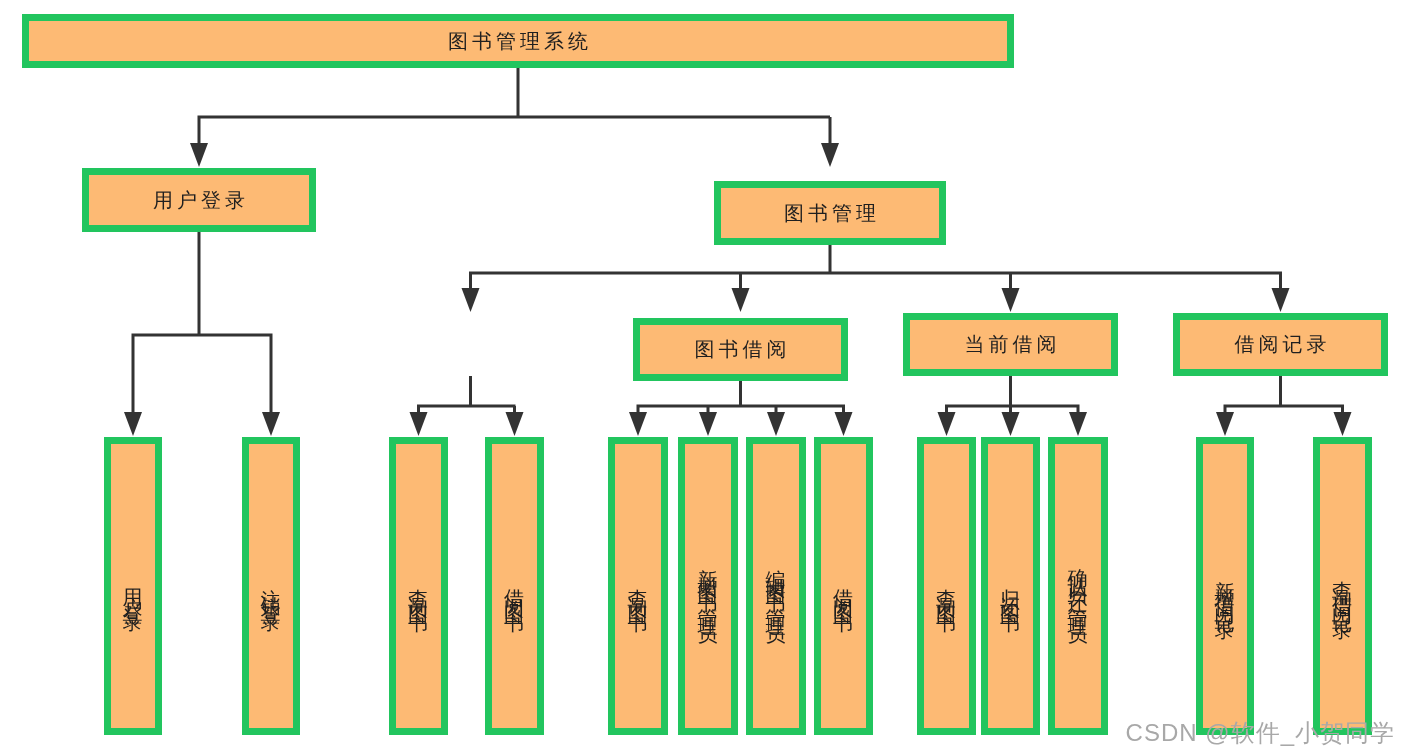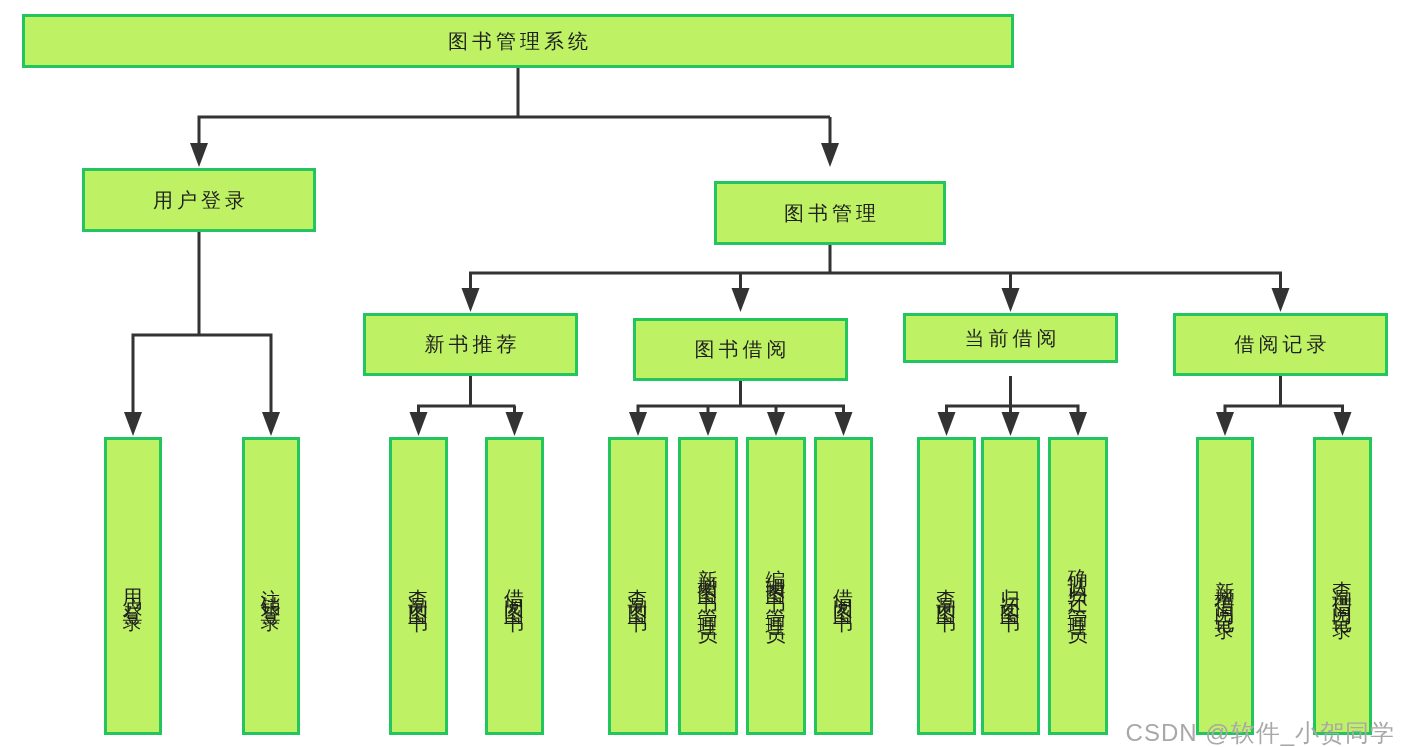--- a/index.html
+++ b/index.html
@@ -14,22 +14,22 @@
   }
   #connectors {
     position: absolute;
     left: 0; top: 0;
     width: 1405px; height: 747px;
     pointer-events: none;
   }
   .box {
     position: absolute;
     box-sizing: border-box;
-    border: 3px solid #22c55e;
-    background: #bef264;
+    border: 7px solid #22c55e;
+    background: #fdba74;
     display: flex;
     align-items: center;
     justify-content: center;
   }
   .h-box {
     font-size: 20px;
     letter-spacing: 4px;
     padding-left: 4px; 
     white-space: nowrap;
   }
@@ -103,23 +103,22 @@
       <path d="M1216 412 L1234 412 L1225 436 Z"></path>
       <path d="M1333.5 412 L1351.5 412 L1342.5 436 Z"></path>
     </g>
   </svg>
 
   <div class="box h-box" style="left:22px; top:14px; width:992px; height:54px;">图书管理系统</div>
 
   <div class="box h-box" style="left:82px; top:168px; width:234px; height:64px;">用户登录</div>
   <div class="box h-box" style="left:714px; top:168px; width:232px; height:64px;margin-top:13px;">图书管理</div>
 
-  <div class="box h-box" style="left:363px; top:313px; width:215px; height:63px;">新书推荐</div>
   <div class="box h-box" style="left:633px; top:318px; width:215px; height:63px;">图书借阅</div>
-  <div class="box h-box" style="left:903px; top:313px; width:215px; height:50px;">当前借阅</div>
+  <div class="box h-box" style="left:903px; top:313px; width:215px; height:63px;">当前借阅</div>
   <div class="box h-box" style="left:1173px; top:313px; width:215px; height:63px;">借阅记录</div>
 
   <div class="box v-box" style="left:104px; width:58px;">用户登录</div>
   <div class="box v-box" style="left:242px; width:58px;">注销登录</div>
 
   <div class="box v-box" style="left:389px; width:59px;">查询图书</div>
   <div class="box v-box" style="left:485px; width:59px;">借阅图书</div>
 
   <div class="box v-box" style="left:608px; width:60px;">查询图书</div>
   <div class="box v-box" style="left:678px; width:60px;">新增图书（管理员）</div>

